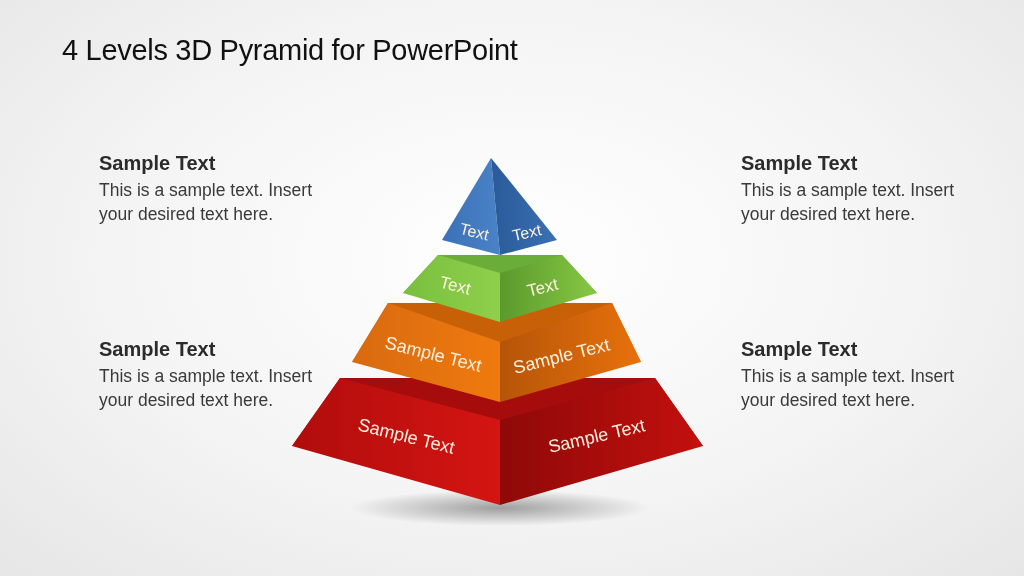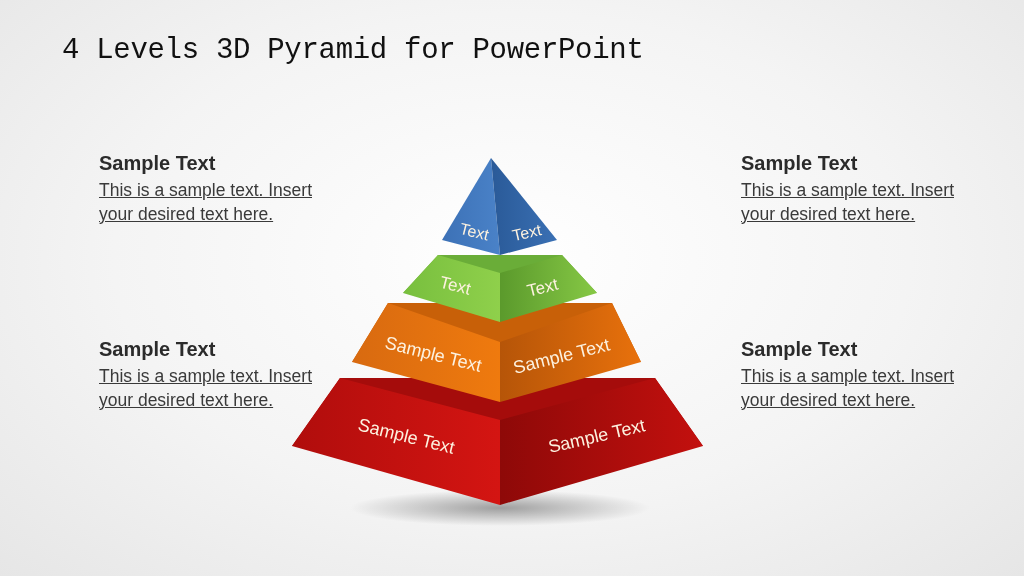--- a/index.html
+++ b/index.html
@@ -3,26 +3,26 @@
 <meta charset="utf-8">
 <style>
   html, body { margin: 0; padding: 0; }
   body {
     width: 1024px; height: 576px; overflow: hidden; position: relative;
     background: radial-gradient(ellipse at 50% 45%, #ffffff 0%, #f4f4f4 55%, #e6e6e6 100%);
     font-family: "Liberation Sans", sans-serif;
   }
   .title {
     position: absolute; left: 62px; top: 34px;
-    font-family: Liberation Mono, monospace;
+    font-family: Liberation Sans, sans-serif;
     font-size: 29px; color: #111; letter-spacing: -0.3px; white-space: nowrap;
   }
   .block { position: absolute; width: 220px; color: #333; }
   .block .heading { font-weight: bold; font-size: 20px; line-height: 26px; margin-bottom: 3px; color: #2b2b2b; }
-  .block .body { font-size: 17.5px; line-height: 23.5px; color: #3a3a3a; text-decoration: underline; }
+  .block .body { font-size: 17.5px; line-height: 23.5px; color: #3a3a3a; }
   #b-tl { left: 99px; top: 150px; }
   #b-bl { left: 99px; top: 336px; }
   #b-tr { left: 741px; top: 150px; }
   #b-br { left: 741px; top: 336px; }
   svg.pyr { position: absolute; left: 0; top: 0; }
   .lbl { font-family: "Liberation Sans", sans-serif; fill: #fdf2e0; }
 </style>
 </head>
 <body>
 

